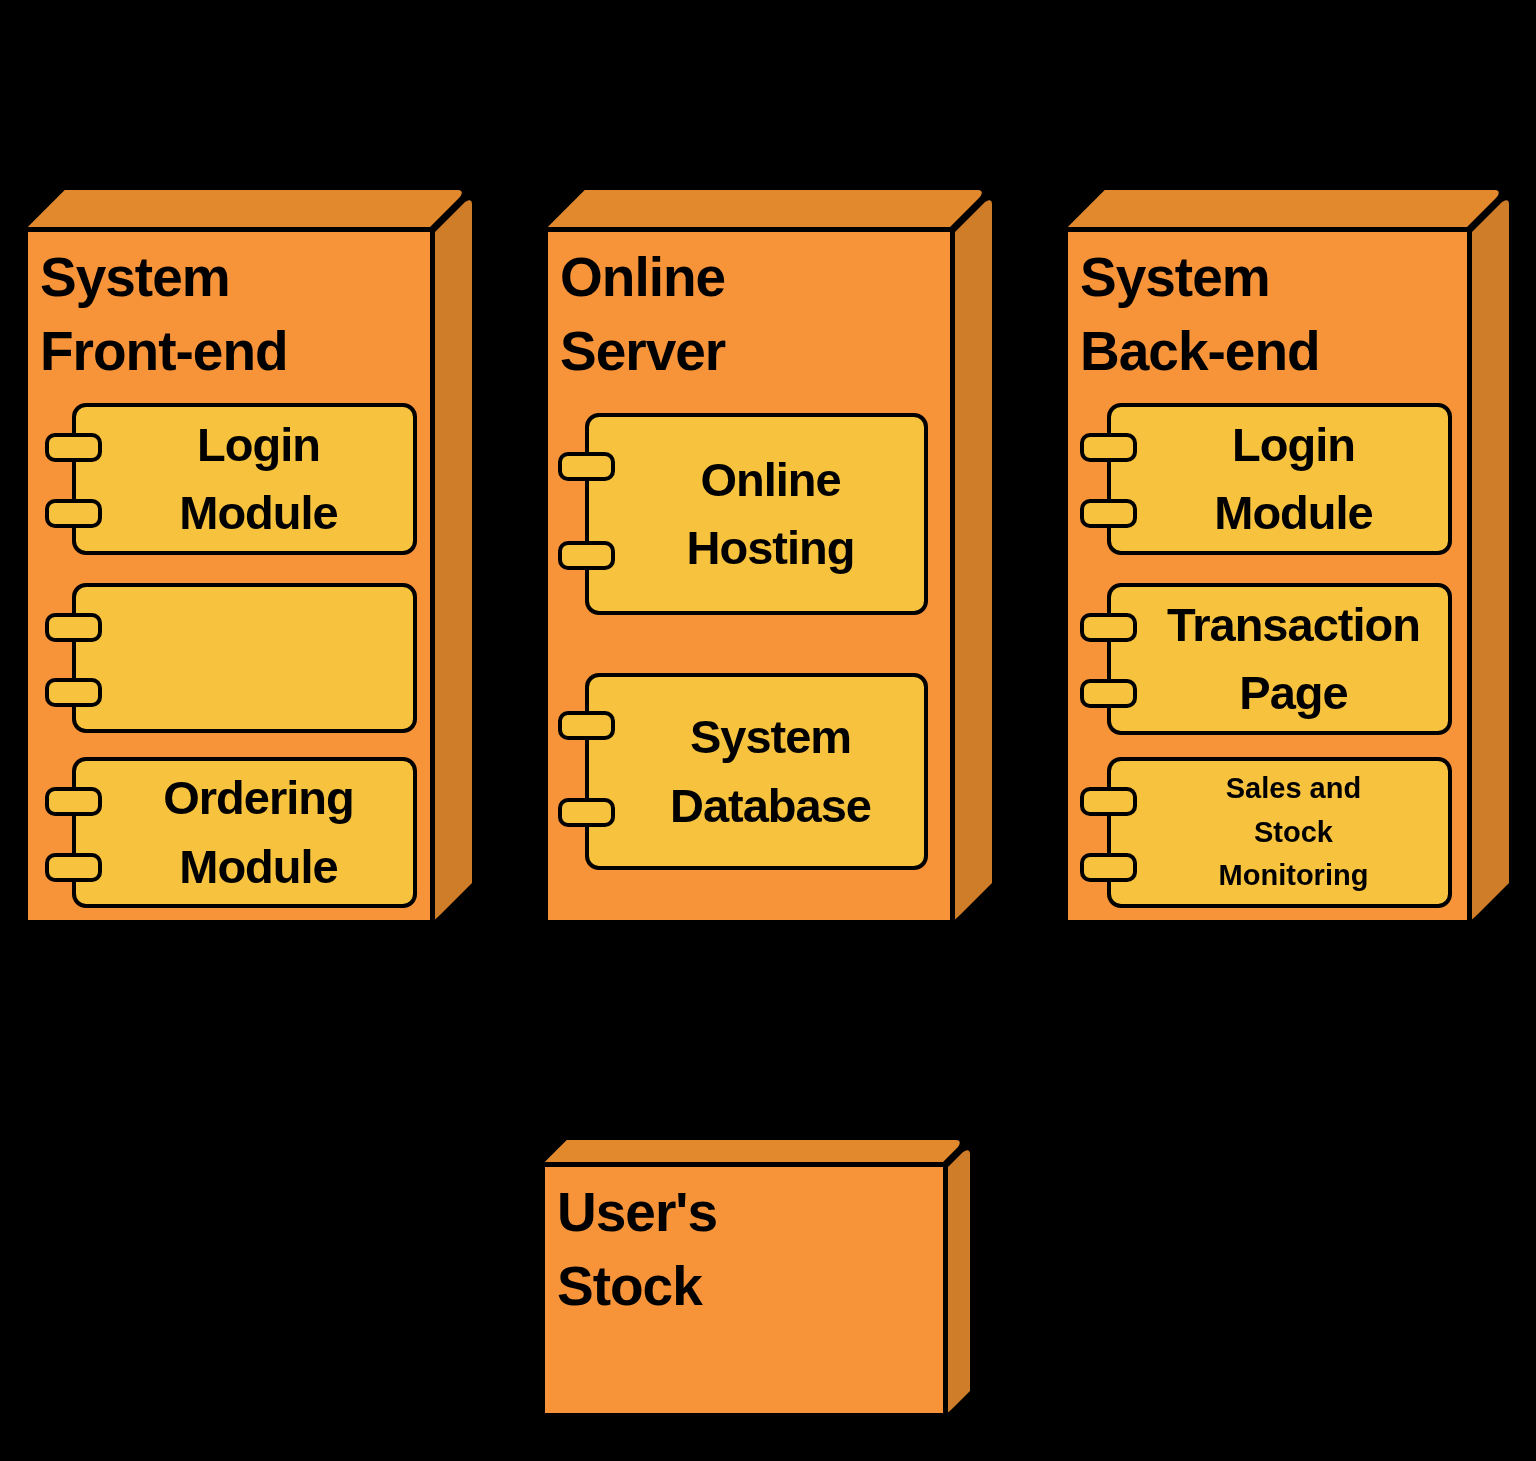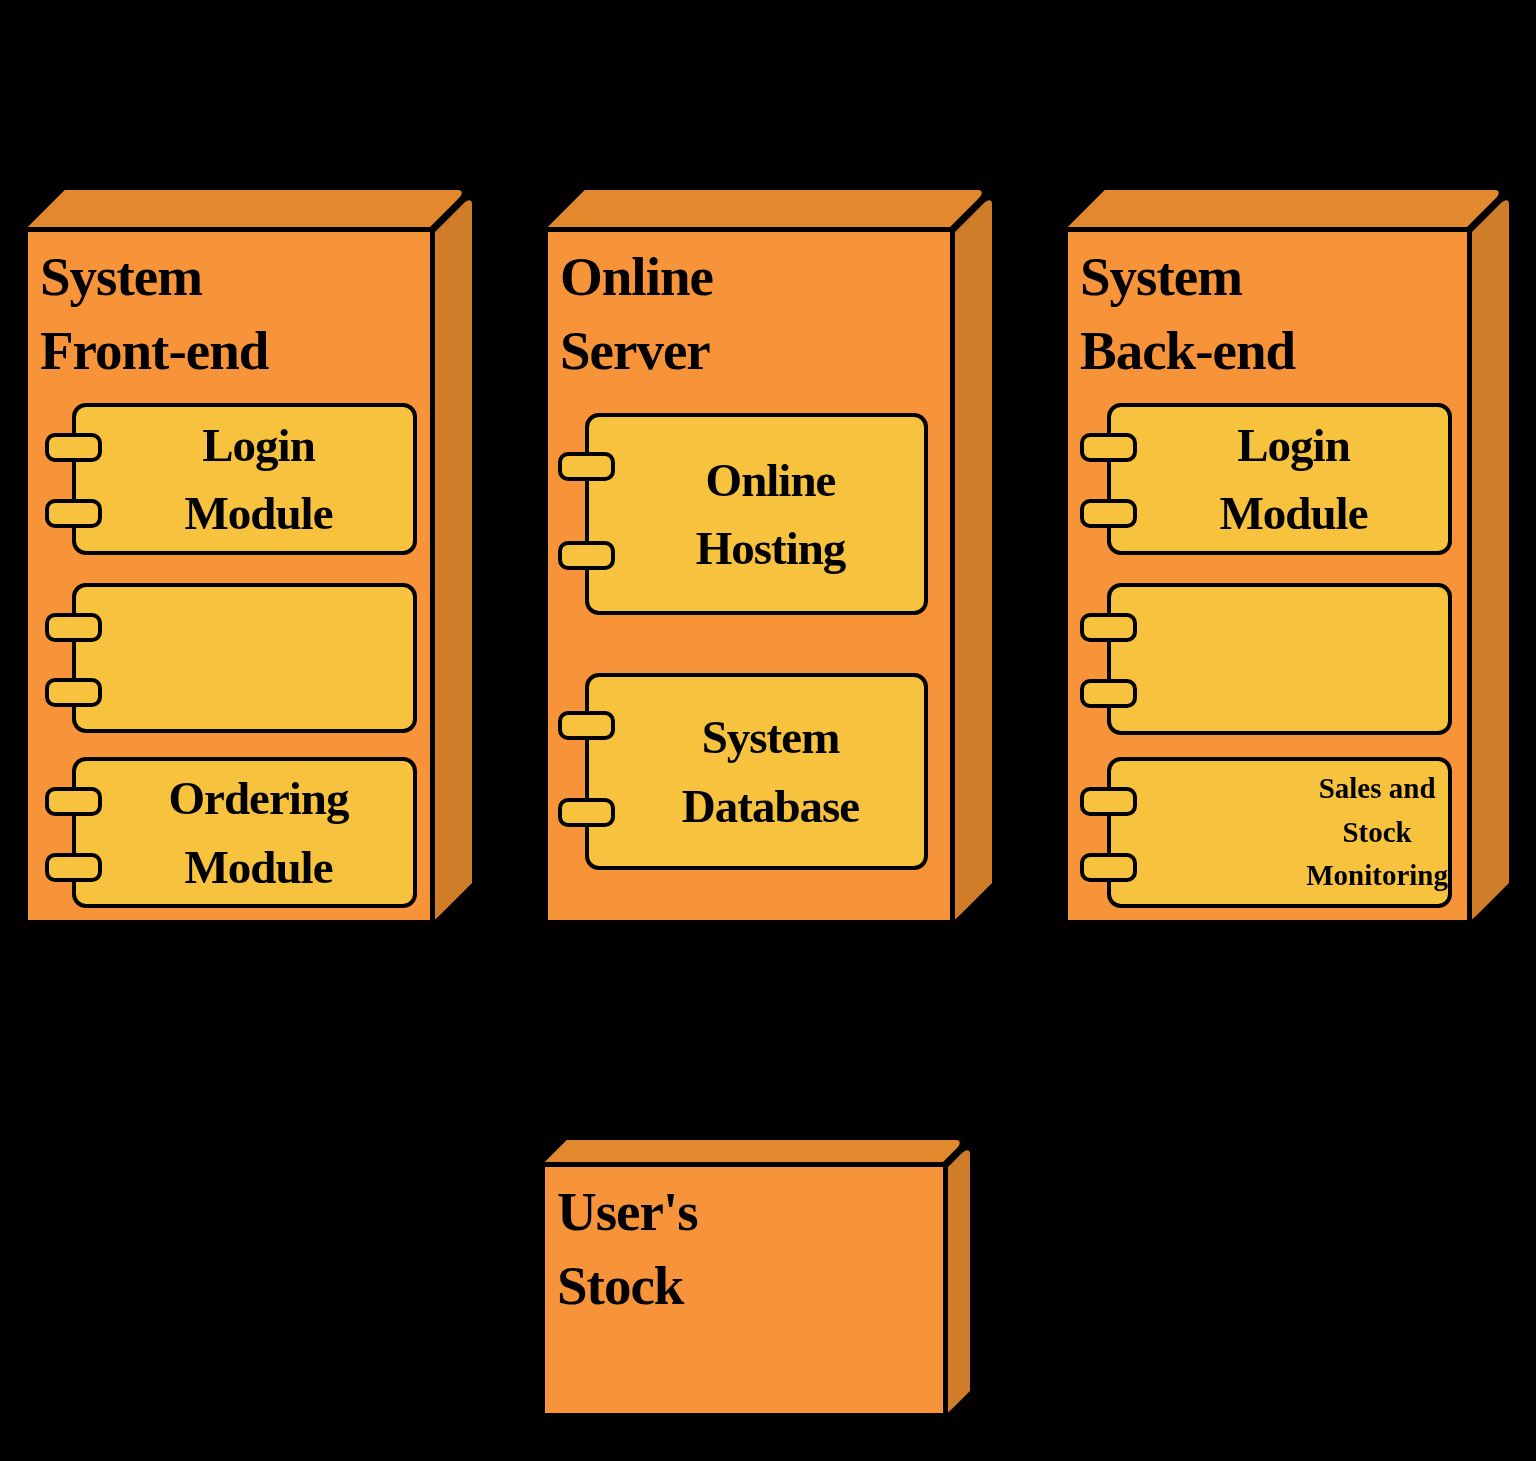--- a/index.html
+++ b/index.html
@@ -3,21 +3,21 @@
 <meta charset="utf-8">
 <style>
   :root{
     --bg:#000000; --ink:#000000;
     --face:#F7943A; --top:#E2882D; --side:#CF7D28; --comp:#F7C33E;
   }
   html,body{margin:0;padding:0;background:var(--bg);}
   .stage{
     position:relative; width:1536px; height:1461px; overflow:hidden;
     background:var(--bg);
-    font-family:Liberation Serif, serif;
+    font-family:Liberation Sans, sans-serif;
     color:var(--ink);
   }
   
   .node{position:absolute;}
   .face{position:absolute; box-sizing:border-box; border:5px solid var(--ink);}
   .face-top{
     left:0; top:0; width:var(--w); height:var(--d);
     background:var(--top);
     transform:skewX(-45deg); transform-origin:0 100%;
     border-bottom:none; border-radius:4px 14px 0 0;
@@ -59,21 +59,21 @@
   .n2{left:543px; top:185px;  --w:412px; --h:698px; --d:42px;}
   .n3{left:1063px;top:185px;  --w:409px; --h:698px; --d:42px;}
   .n4{left:540px; top:1135px; --w:408px; --h:256px; --d:27px;}
   .n1 .c1{left:44px; top:171px; width:345px; height:152px;}
   .n1 .c2{left:44px; top:351px; width:345px; height:150px;}
   .n1 .c3{left:44px; top:525px; width:345px; height:151px;}
   .n2 .c1{left:37px; top:181px; width:343px; height:202px;}
   .n2 .c2{left:37px; top:441px; width:343px; height:197px;}
   .n3 .c1{left:39px; top:171px; width:345px; height:152px;}
   .n3 .c2{left:39px; top:351px; width:345px; height:152px;}
-  .n3 .c3{left:39px; top:525px; width:345px; height:151px;justify-content:flex-end;}
+  .n3 .c3{left:39px; top:525px; width:345px; height:151px;}
 </style>
 </head>
 <body>
 
 <div class="stage">
 
   <div class="node n1">
     <div class="face face-top"></div>
     <div class="face face-side"></div>
     <div class="face face-front">
@@ -127,20 +127,22 @@
 Back-end</div>
       <div class="component c1">
         <div class="tab t1"></div>
         <div class="tab t2"></div>
         <div class="component-label">Login
 Module</div>
       </div>
       <div class="component c2">
         <div class="tab t1"></div>
         <div class="tab t2"></div>
+        <div class="component-label">Transaction
+Page</div>
       </div>
       <div class="component c3">
         <div class="tab t1"></div>
         <div class="tab t2"></div>
         <div class="component-label small">Sales and
 Stock
 Monitoring</div>
       </div>
     </div>
   </div>

